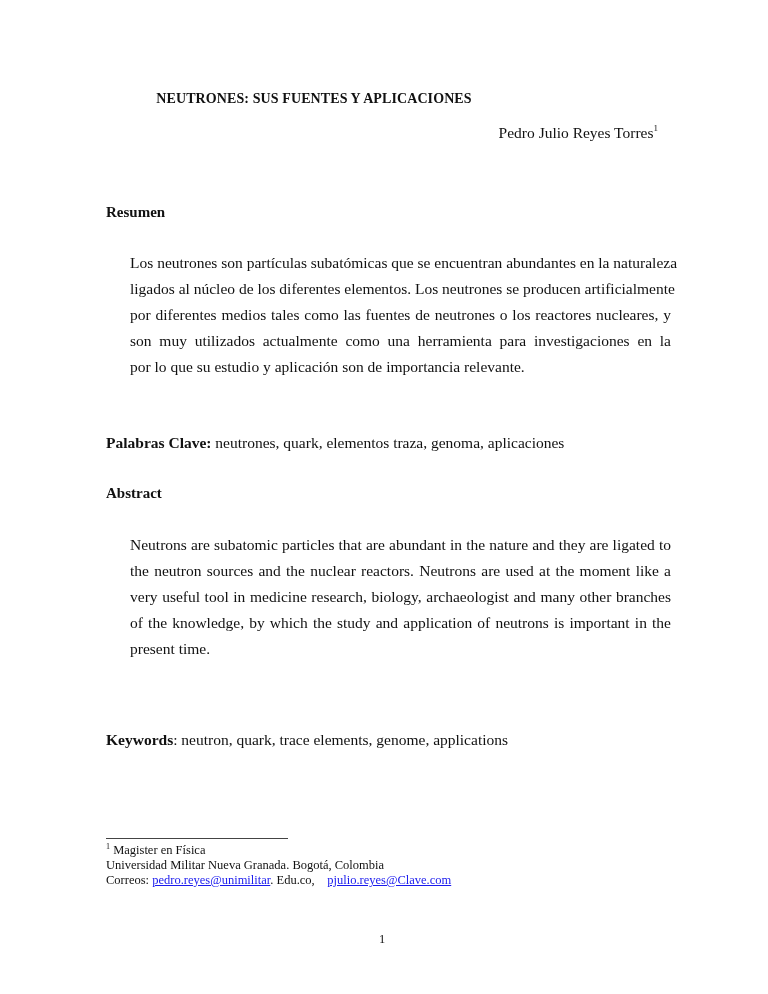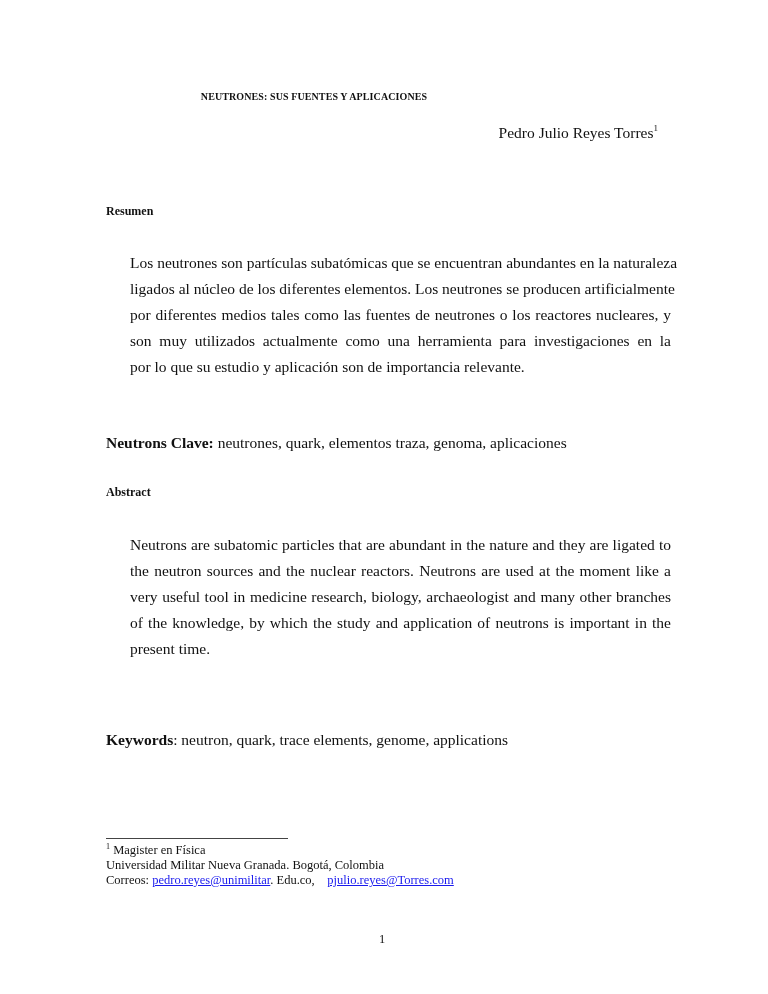--- a/index.html
+++ b/index.html
@@ -4,25 +4,25 @@
   <style>
     html, body { margin: 0; padding: 0; background: #ffffff; }
     body {
       width: 768px; height: 994px; position: relative; overflow: hidden;
       font-family: "Liberation Serif", "DejaVu Serif", serif;
       color: #111111;
     }
     .abs { position: absolute; }
     .title {
       left: 0; width: 628px; top: 91px; text-align: center;
-      font-weight: bold; font-size: 10px; letter-spacing: 0.1px;
+      font-weight: bold; font-size: 14px; letter-spacing: 0.1px;
     }
     .author { right: 110px; top: 124px; font-size: 15.5px; }
     .author sup { font-size: 9px; vertical-align: 7px; line-height: 0; }
-    .heading { left: 106px; font-weight: bold; font-size: 12px; }
+    .heading { left: 106px; font-weight: bold; font-size: 15px; }
     .para {
       left: 106px; width: 565px; font-size: 15.5px; line-height: 26px;
       text-align: justify; text-align-last: left;
     }
     .para .line { display: block; text-align: justify; text-align-last: justify; white-space: nowrap; height: 26px; margin-left: 24px; }
     .para .line.last { text-align-last: left; }
     .kw { left: 106px; font-size: 15.5px; }
     .kw b { font-weight: bold; }
     .fn-rule { left: 106px; top: 838px; width: 182px; height: 1px; background: #444; }
     .footnote { left: 106px; top: 843px; font-size: 12.5px; line-height: 15px; }
@@ -40,35 +40,35 @@
 <div class="abs heading" style="top:204px;">Resumen</div>
 
 <div class="abs para" style="top:250px;">
   <span class="line">Los neutrones son partículas subatómicas que se encuentran abundantes en la naturaleza</span>
   <span class="line">ligados al núcleo de los diferentes elementos. Los neutrones se producen artificialmente</span>
   <span class="line">por diferentes medios tales como las fuentes de neutrones o los reactores nucleares, y</span>
   <span class="line">son muy utilizados actualmente como una herramienta para investigaciones en la</span>
   <span class="line last">por lo que su estudio y aplicación son de importancia relevante.</span>
 </div>
 
-<div class="abs kw" style="top:434px;"><b>Neutrons Clave:</b><span> neutrones, quark, elementos traza, genoma, aplicaciones</span></div>
+<div class="abs kw" style="top:434px;"><b>Palabras Clave:</b><span> neutrones, quark, elementos traza, genoma, aplicaciones</span></div>
 
 <div class="abs heading" style="top:485px;">Abstract</div>
 
 <div class="abs para" style="top:532px;">
   <span class="line">Neutrons are subatomic particles that are abundant in the nature and they are ligated to</span>
   <span class="line">the neutron sources and the nuclear reactors. Neutrons are used at the moment like a</span>
   <span class="line">very useful tool in medicine research, biology, archaeologist and many other branches</span>
   <span class="line">of the knowledge, by which the study and application of neutrons is important in the</span>
   <span class="line last">present time.</span>
 </div>
 
 <div class="abs kw" style="top:717px;margin-top:14px;"><b>Keywords</b><span>: neutron, quark, trace elements, genome, applications</span></div>
 
 <div class="abs fn-rule"></div>
 
 <div class="abs footnote">
   <div><sup>1</sup><span> Magister en Física</span></div>
   <div>Universidad Militar Nueva Granada. Bogotá, Colombia</div>
-  <div><span>Correos: </span><a>pedro.reyes@unimilitar</a><span style="white-space:pre;">. Edu.co,    </span><a>pjulio.reyes@Torres.com</a></div>
+  <div><span>Correos: </span><a>pedro.reyes@unimilitar</a><span style="white-space:pre;">. Edu.co,    </span><a>pjulio.reyes@Clave.com</a></div>
 </div>
 
 <div class="abs pagenum">1</div>
 
 </body></html>

